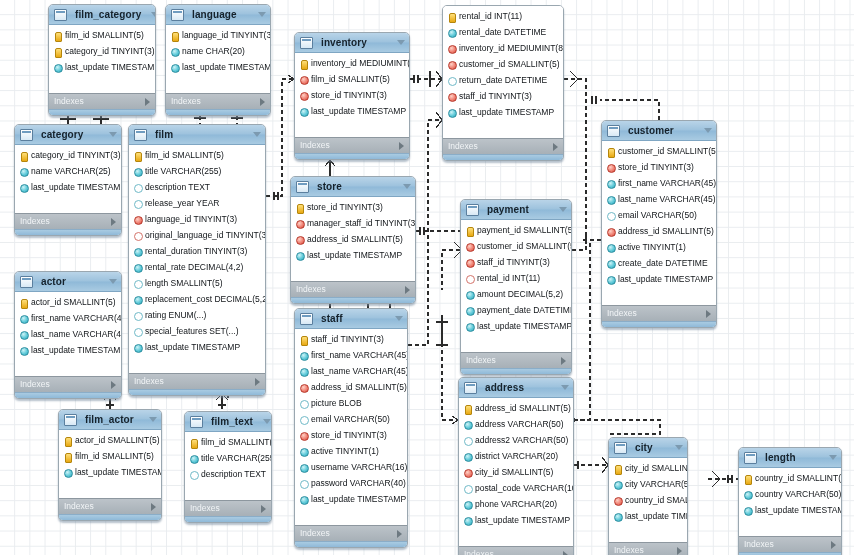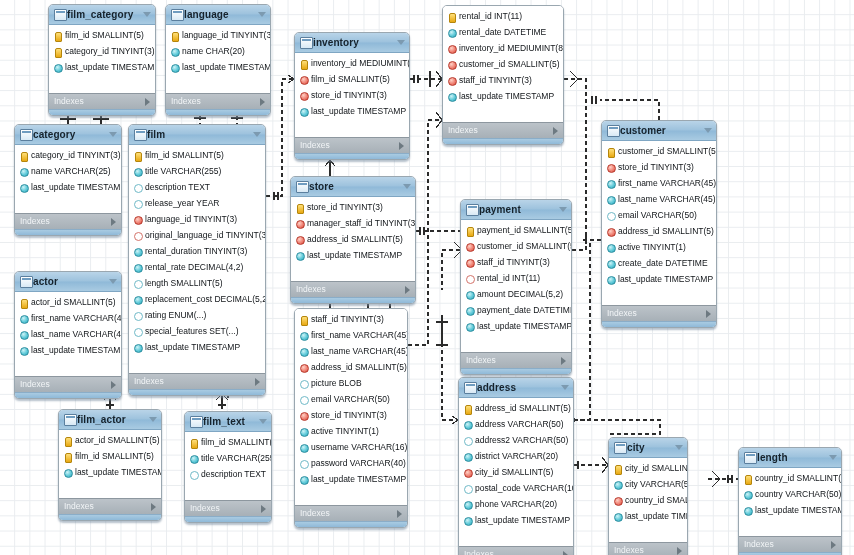--- a/index.html
+++ b/index.html
@@ -28,21 +28,21 @@
     box-shadow:0 2px 2px rgba(120,140,160,.55);
     box-sizing:border-box;
     overflow:hidden;
   }
   .tbl-hdr{
     height:19px;
     background:linear-gradient(to bottom,#b9d4e8 0%,#9dc2dd 48%,#8fb9d8 52%,#a9cbe2 100%);
     border-bottom:1px solid #7fa6c3;
     display:flex;align-items:center;
     padding:0 4px 0 5px;
-    gap:0;
+    gap:8px;
   }
   .tbl-ico{
     width:11px;height:10px;flex:0 0 auto;
     background:linear-gradient(to bottom,#ffffff,#d8e9f5);
     border:1px solid #5b7f9e;
     border-radius:1px;
     position:relative;
   }
   .tbl-ico:before{
     content:"";position:absolute;left:1px;top:1px;right:1px;height:2px;
@@ -345,20 +345,26 @@
             <span>inventory_id MEDIUMINT(8)</span>
           </div>
           <div class="col">
             <span class="bullet">
               <span class="b-fk" style="display: block;"></span>
             </span>
             <span>customer_id SMALLINT(5)</span>
           </div>
           <div class="col">
             <span class="bullet">
+              <span class="b-null" style="display: block;"></span>
+            </span>
+            <span>return_date DATETIME</span>
+          </div>
+          <div class="col">
+            <span class="bullet">
               <span class="b-fk" style="display: block;"></span>
             </span>
             <span>staff_id TINYINT(3)</span>
           </div>
           <div class="col">
             <span class="bullet">
               <span class="b-nn" style="display: block;"></span>
             </span>
             <span>last_update TIMESTAMP</span>
           </div>
@@ -687,20 +693,25 @@
             <span>last_update TIMESTAMP</span>
           </div>
         </div>
         <div class="idx">
           <span class="idx-lbl">Indexes</span>
           <span class="idx-arrow"></span>
         </div>
         <div class="foot"></div>
       </div>
       <div class="tbl" style="left: 294px; top: 308px; width: 114px;">
+        <div class="tbl-hdr">
+          <span class="tbl-ico"></span>
+          <span class="tbl-name">staff</span>
+          <span class="tbl-caret"></span>
+        </div>
         <div class="cols">
           <div class="col">
             <span class="bullet">
               <span class="b-pk" style="display: block;"></span>
             </span>
             <span>staff_id TINYINT(3)</span>
           </div>
           <div class="col">
             <span class="bullet">
               <span class="b-nn" style="display: block;"></span>

